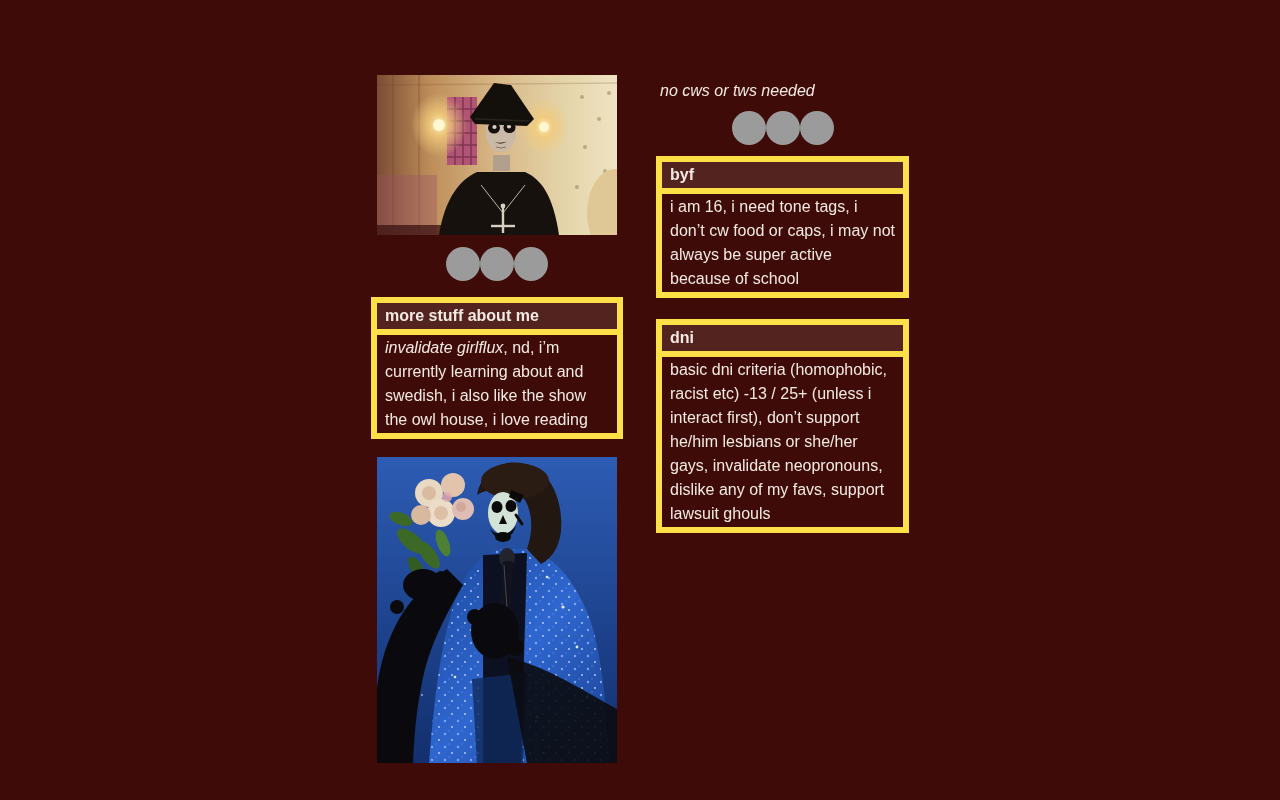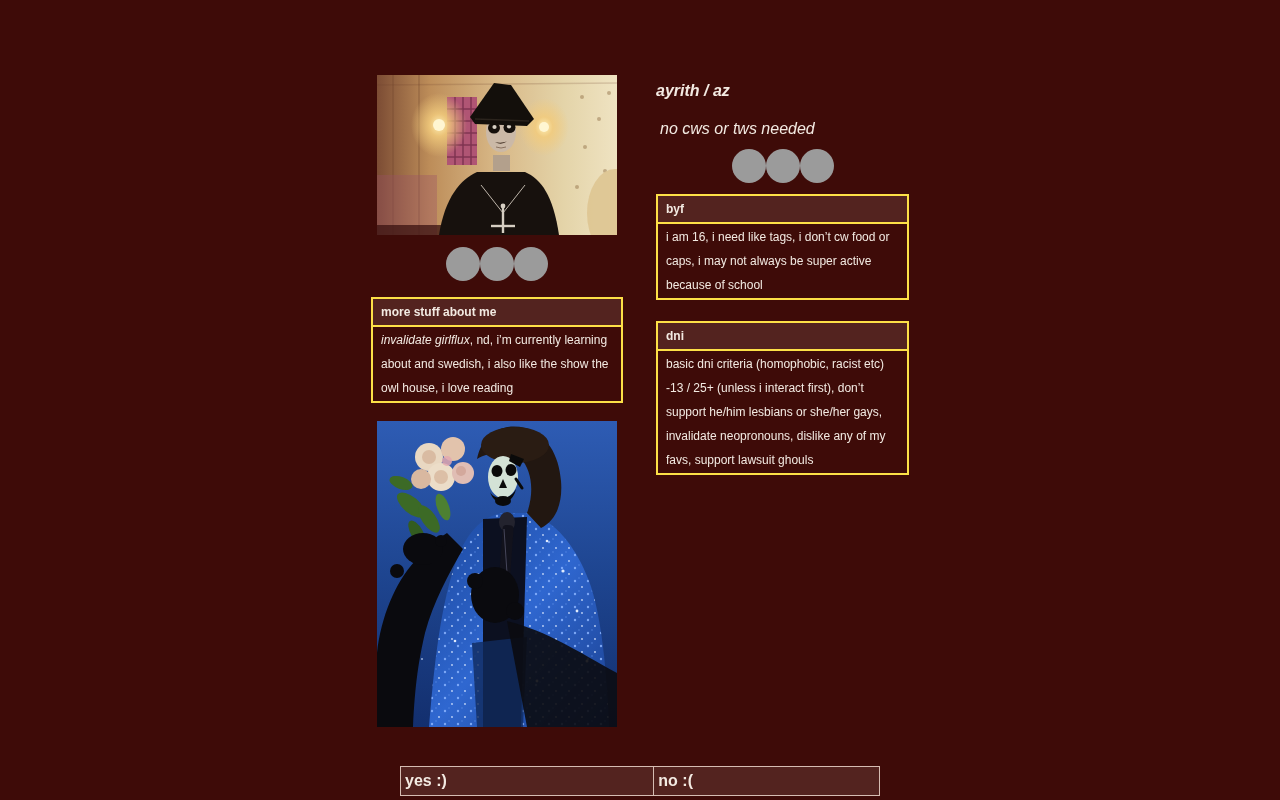--- a/index.html
+++ b/index.html
@@ -18,22 +18,22 @@
   .photo { width: 240px; margin: 0 auto; }
   .photo svg { display: block; }
 
   .circles { display: flex; justify-content: center; }
   .circles-left  { margin: 12px 0 14px; }
   .circles-right { margin: 8px 0 11px; }
   .circle { width: 34px; height: 34px; border-radius: 50%; background: #9b9b9b; }
 
   table.info-box { width: 100%; border-collapse: collapse; table-layout: fixed; }
   table.info-box th, table.info-box td {
-    border: 2px solid #fde047; text-align: left;
-    padding: 1px 8px; font-size: 12px;
+    border: 6px solid #fde047; text-align: left;
+    padding: 1px 8px; font-size: 16px;
   }
   table.info-box th { background: #53231f; font-weight: bold; line-height: 24px; }
   table.info-box td { line-height: 24px; }
 
   .about-box { margin: 16px 0 18px 0; }
   .byf-box   { margin: 0 0 21px 0; }
 
   .display-name { font-weight: bold; font-style: italic; margin: 4px 0 14px 0; }
   .pronouns-line { margin: 0; }
   .pronouns-line a { color: inherit; text-decoration: underline; cursor: pointer; }
@@ -218,38 +218,37 @@
           <line x1="127" y1="108" x2="130" y2="152" stroke="#46465a" stroke-width="1"></line>
           <ellipse cx="118" cy="174" rx="24" ry="28" fill="#0a0a0e"></ellipse>
           <circle cx="98" cy="160" r="8" fill="#0a0a0e"></circle>
             <circle cx="138" cy="190" r="9" fill="#0a0a0e"></circle>
           <path d="M130,200 C170,210 200,230 240,252 L240,306 L150,306 Z" fill="#0b0b10" opacity="0.9"></path>
         </svg>
       </div>
     </div>
 
     <div class="col-right">
-      <p class="display-name">ayrith / az</p>
       <p class="cw-line">no cws or tws needed</p>
 
       <div class="circles circles-right">
         <span class="circle"></span>
         <span class="circle"></span>
         <span class="circle"></span>
       </div>
 
       <table class="info-box byf-box">
         <thead>
           <tr>
               <th>byf</th>
             </tr>
         </thead>
         <tbody>
           <tr>
-              <td>i am 16, i need like tags, i don’t cw food or caps, i may not always be super active because of school</td>
+              <td>i am 16, i need tone tags, i don’t cw food or caps, i may not always be super active because of school</td>
             </tr>
         </tbody>
       </table>
 
       <table class="info-box dni-box">
         <thead>
           <tr>
               <th>dni</th>
             </tr>
         </thead>

